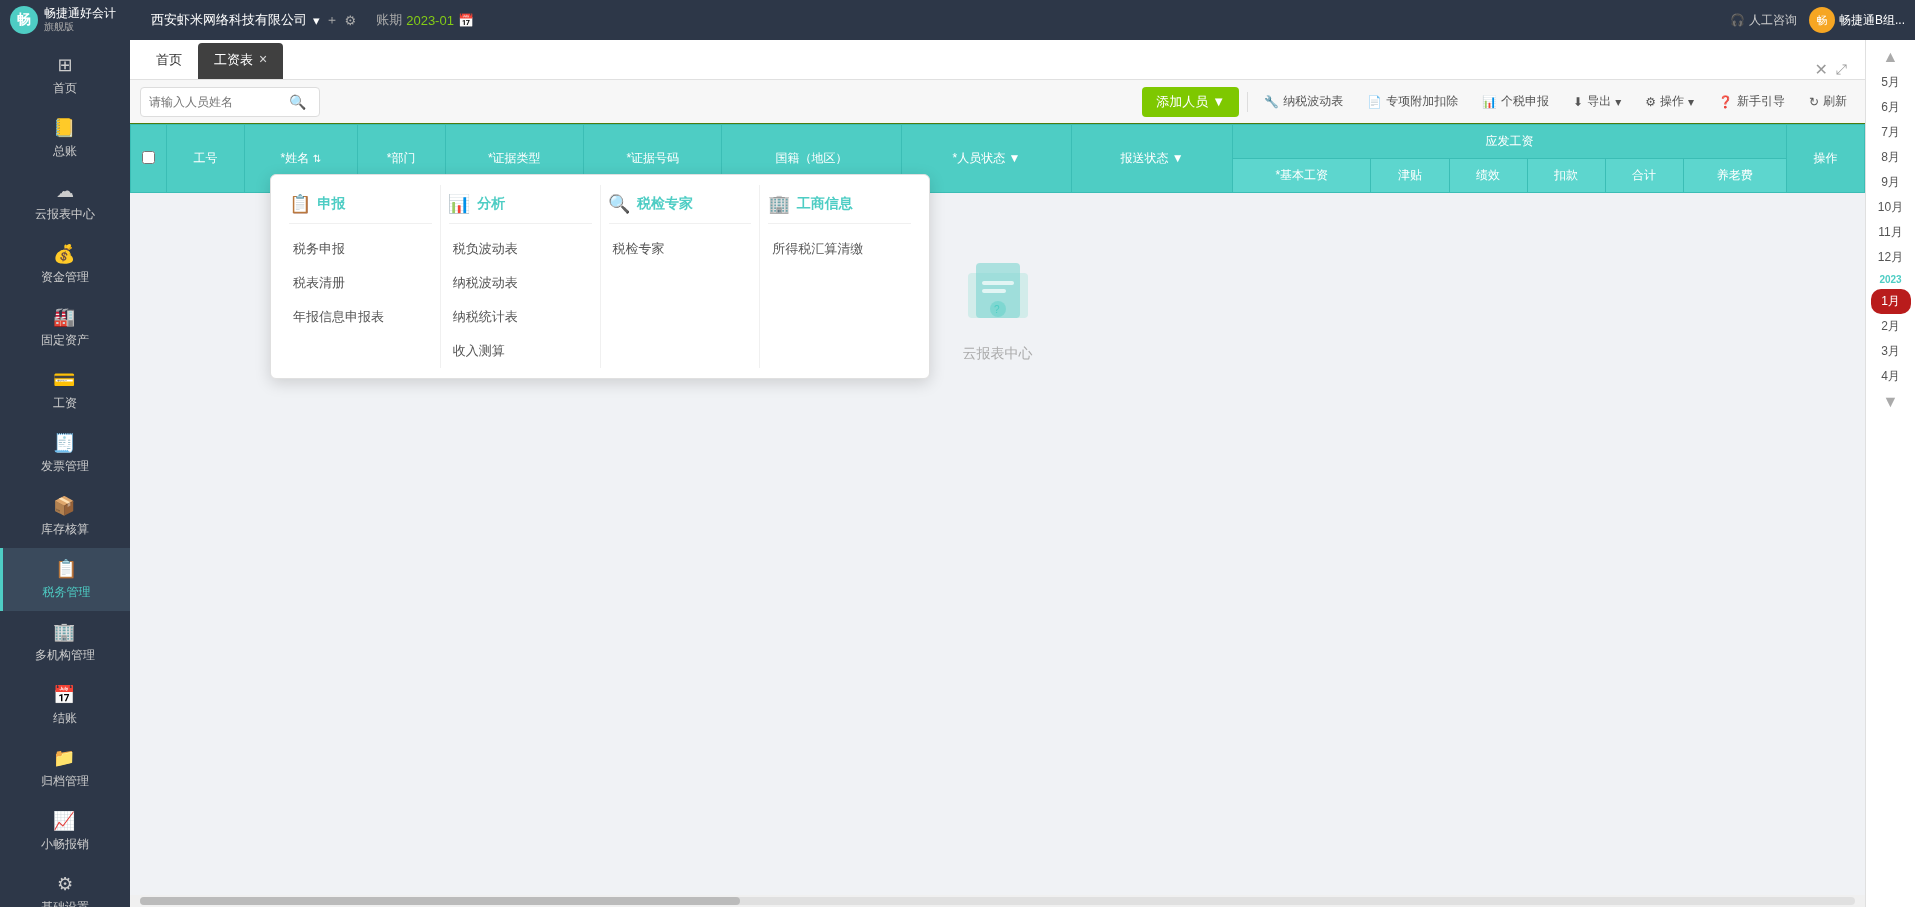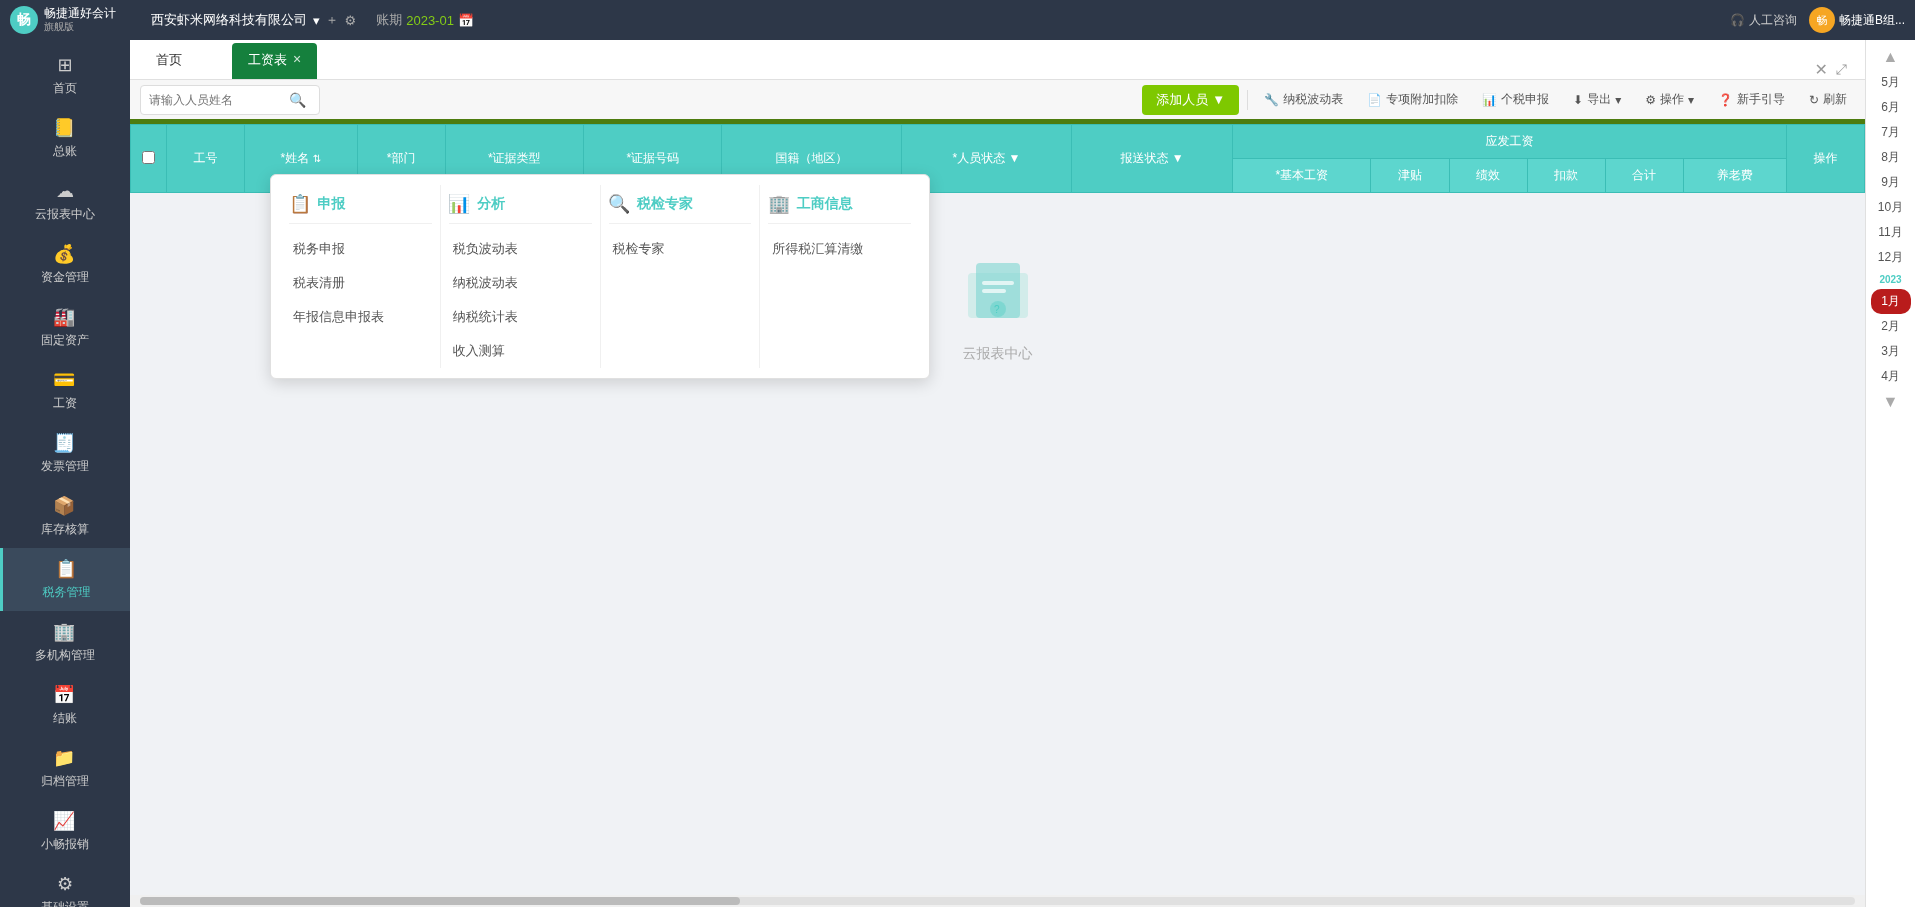--- a/index.html
+++ b/index.html
@@ -72,29 +72,29 @@
     .tabbar {
       height: 40px; background: #fff; display: flex; align-items: flex-end;
       padding: 0 10px; border-bottom: 1px solid #e0e0e0; flex-shrink: 0;
     }
     .tab {
       padding: 8px 16px; font-size: 13px; cursor: pointer; color: #666;
       border-bottom: 2px solid transparent;
     }
     .tab.home { color: #333; border-bottom: 2px solid transparent; }
     .tab.active {
-      background: #15803d; color: #fff; border-radius: 4px 4px 0 0;
-      display: flex; align-items: flex-start; gap: 6px; margin-left: 34px;
+      background: #404040; color: #fff; border-radius: 4px 4px 0 0;
+      display: flex; align-items: flex-start; gap: 6px;
     }
     .tab-close { font-size: 12px; color: rgba(255,255,255,0.8); cursor: pointer; }
     .tab-close-x { font-size: 14px; }
 
     
     .toolbar {
-      height: 44px; background: #f7f7f7; border-bottom: 5px solid #4d7c0f;
+      height: 44px; background: #f7f7f7; border-bottom: 1px solid #4d7c0f;
       display: flex; align-items: center; padding: 0 10px; gap: 8px; flex-shrink: 0;
     }
     .search-input-wrap {
       display: flex; align-items: center; border: 1px solid #ddd;
       border-radius: 4px; background: #fff; padding: 0 8px; height: 30px; width: 180px;
     }
     .search-input-wrap input { border: none; outline: none; font-size: 12px; color: #999; width: 140px; }
     .search-icon { color: #aaa; font-size: 14px; }
     .btn-add { background: #7ec800; color: #fff; border: none; padding: 6px 14px; border-radius: 4px; cursor: pointer; font-size: 13px; display: flex; align-items: center; gap: 4px; }
     .btn-toolbar { background: none; border: none; cursor: pointer; font-size: 12px; color: #555; display: flex; align-items: center; gap: 4px; padding: 4px 8px; }

